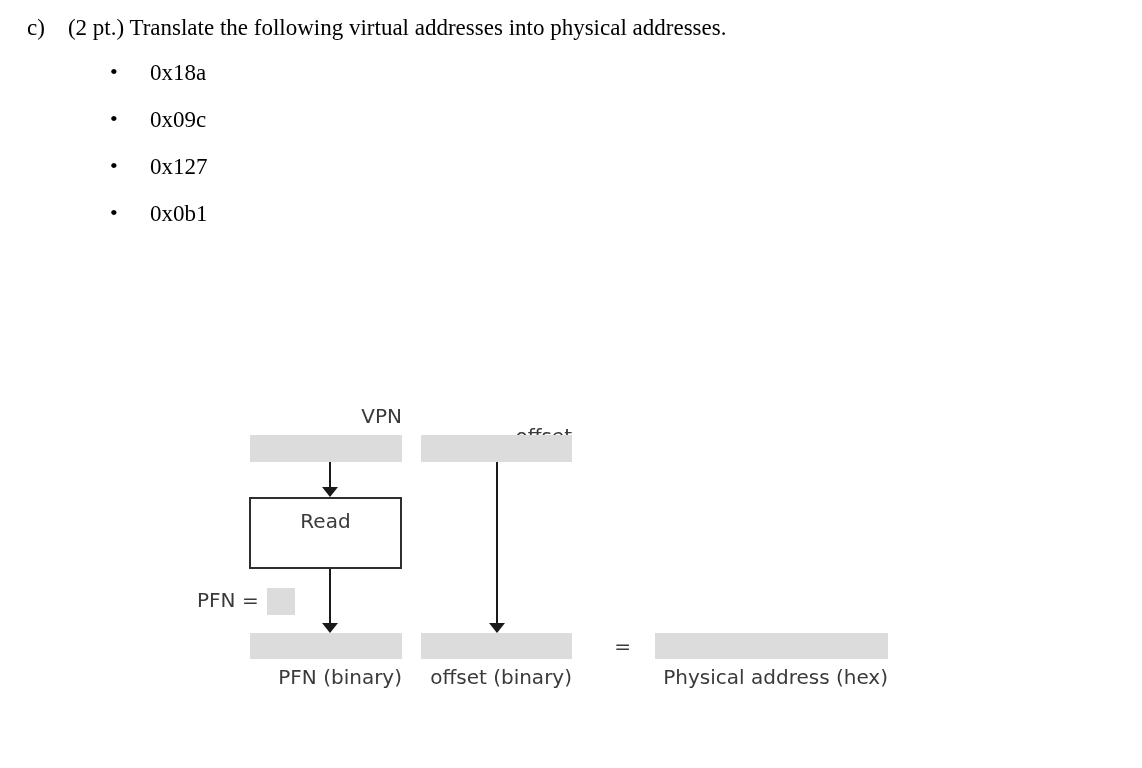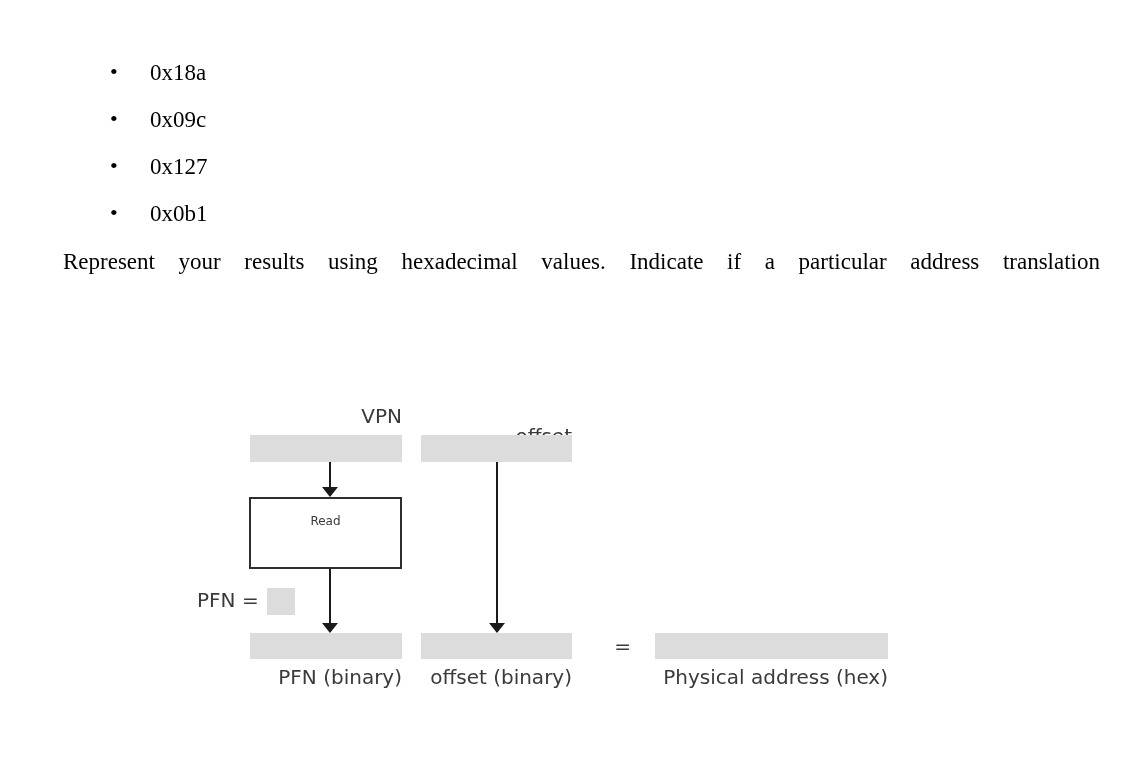--- a/index.html
+++ b/index.html
@@ -87,21 +87,21 @@
     border-right: 8px solid transparent;
     border-top: 10px solid var(--arrow);
   }
   .read-pte-box {
     position: absolute;
     left: 249px; top: 497px;
     width: 153px; height: 72px;
     background: var(--bg);
     border: 2px solid var(--border);
     font-family: "DejaVu Sans", sans-serif;
-    font-size: 12px;
+    font-size: 20px;
     color: var(--dtext);
     text-align: center;
   }
   .read-line { margin-top: 10px; line-height: 24px; }
   .pte-row {
     display: flex;
     justify-content: center;
     align-items: center;
     gap: 8px;
     margin-top: 1px;
@@ -115,20 +115,23 @@
     left: 267px; top: 588px;
     width: 28px; height: 27px;
     background: var(--gray);
   }
 </style>
 </head>
 <body>
 
 <div class="page">
 
+  <div class="title-line">
+    <span class="q-label">c)</span><span>(2 pt.) Translate the following virtual addresses into physical addresses.</span>
+  </div>
 
   <ul class="addr-list">
     <li class="addr-item">
       <span class="bullet">•</span>
       <span>0x18a</span>
     </li>
     <li class="addr-item">
       <span class="bullet">•</span>
       <span>0x09c</span>
     </li>
@@ -136,21 +139,20 @@
       <span class="bullet">•</span>
       <span>0x127</span>
     </li>
     <li class="addr-item">
       <span class="bullet">•</span>
       <span>0x0b1</span>
     </li>
   </ul>
 
   <div class="para">
-    <div class="para-line justify">Represent your results using hexadecimal values. Indicate if a particular address translation</div>
   </div>
 
   <div>
 
     <div class="dlabel centered" style="left:250px; top:404px; width:152px;">VPN</div>
     <div class="dlabel centered" style="left:421px; top:424px; width:151px;">offset</div>
 
     <div class="gray-box" style="left:250px; top:435px; width:152px; height:27px;"></div>
     <div class="gray-box" style="left:421px; top:435px; width:151px; height:27px;"></div>
 

